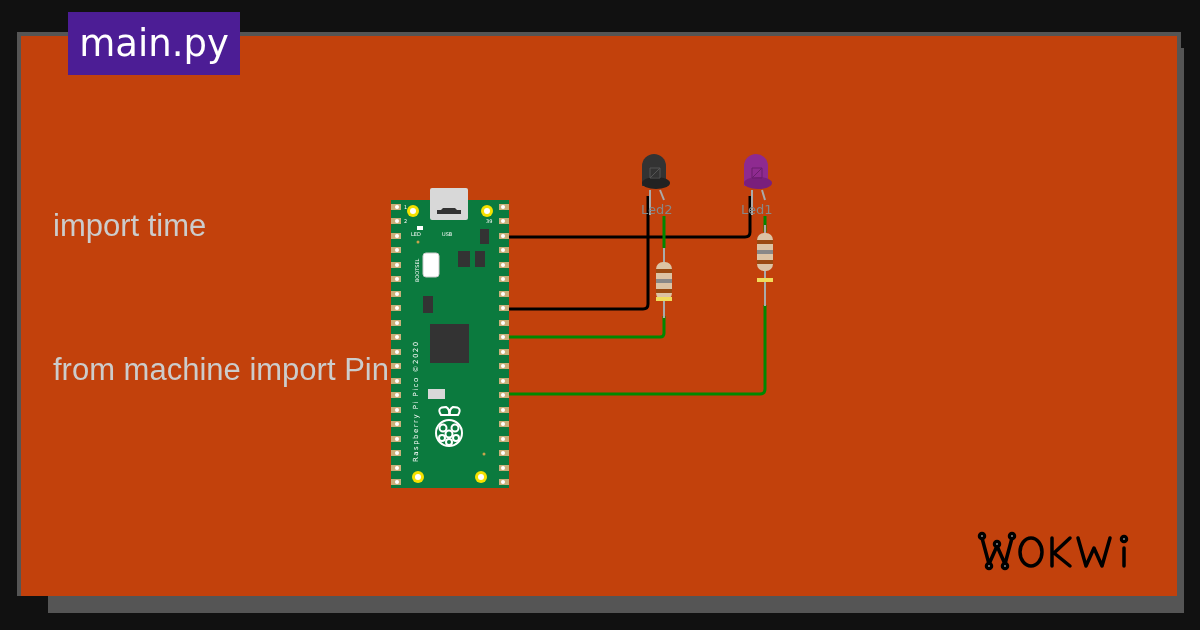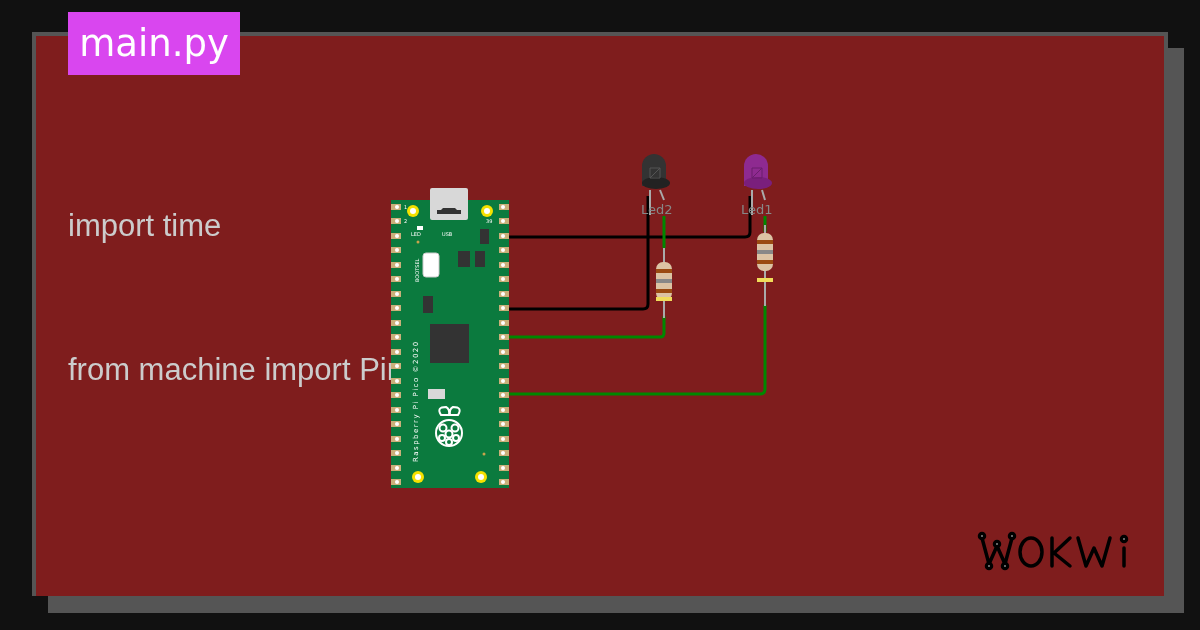--- a/index.html
+++ b/index.html
@@ -1,19 +1,19 @@
 <!DOCTYPE html>
 <html><head>
 <meta charset="utf-8">
 <style>
   html, body { margin:0; padding:0; }
   body { width:1200px; height:630px; background:#111111; position:relative; overflow:hidden; font-family:"DejaVu Sans", sans-serif; }
   .shadow { position:absolute; left:48px; top:48px; width:1136px; height:565px; background:#555555; }
-  .card { position:absolute; left:32px; top:32px; width:1128px; height:560px; background:#7f1d1d; border:4px solid #555555; border-bottom:none; overflow:hidden; }
-  .tab { position:absolute; left:68px; top:12px; width:172px; height:63px; background:#d946ef; color:#ffffff; font-size:37px; line-height:63px; text-align:center; z-index:5; }
+  .card { position:absolute; left:17px; top:32px; width:1128px; height:560px; background:#c2410c; border:4px solid #555555; border-bottom:none; overflow:hidden;padding-left:28px; }
+  .tab { position:absolute; left:68px; top:12px; width:172px; height:63px; background:#4c1d95; color:#ffffff; font-size:37px; line-height:63px; text-align:center; z-index:5; }
   .code { position:absolute; left:32px; top:70px; margin:0; font-family:"Liberation Sans", sans-serif; font-size:31px; line-height:48px; color:#cccccc; white-space:pre; }
   .code .line { display:block; height:48px; }
   .diagram { position:absolute; left:0; top:0; width:1200px; height:630px; z-index:3; pointer-events:none; }
   .diagram * { pointer-events:auto; }
   .logo { position:absolute; left:976px; top:526px; z-index:4; }
   .led-label { font-family:"DejaVu Sans", sans-serif; font-size:13px; fill:#888888; }
 </style>
 </head>
 <body>
 

